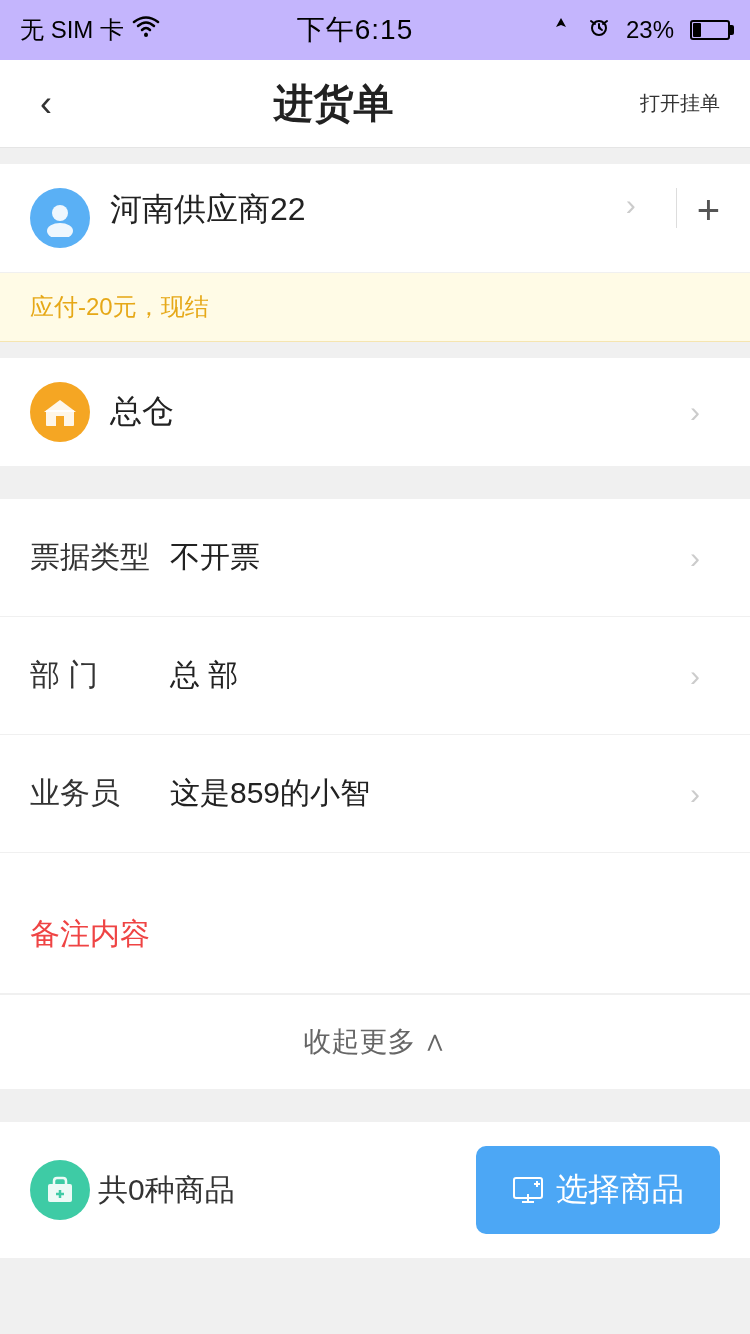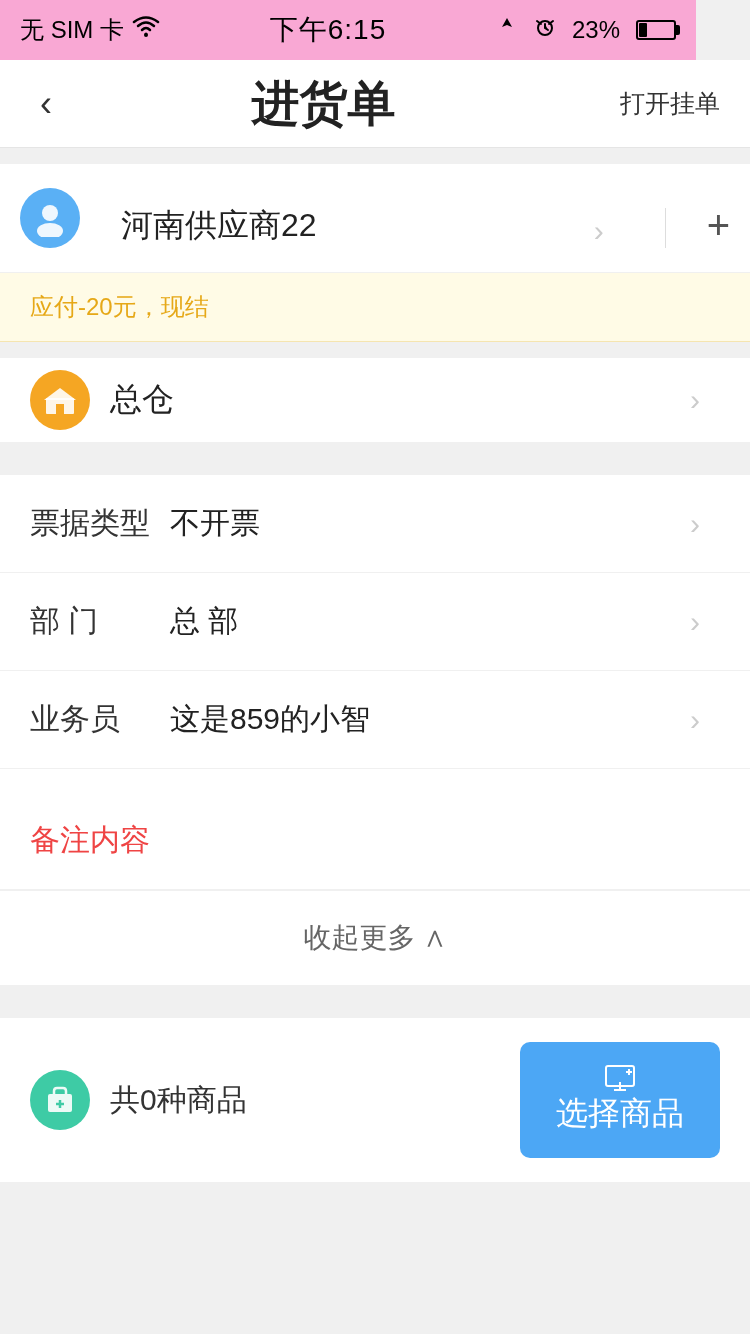--- a/index.html
+++ b/index.html
@@ -7,23 +7,23 @@
     body {
       width: 750px;
       min-height: 1334px;
       font-family: -apple-system, "PingFang SC", "Helvetica Neue", sans-serif;
       background: #f0f0f0;
       font-size: 28px;
     }
 
     
     .status-bar {
-      width: 696px;
+      width: 750px;
       height: 60px;
-      background: #f9a8d4;
+      background: #c4b5fd;
       display: flex;
       align-items: center;
       justify-content: space-between;
       padding: 0 20px;
       font-size: 24px;
       color: #000;
     }
     .status-left {
       display: flex;
       align-items: center;
@@ -81,51 +81,50 @@
       padding: 0 30px;
       border-bottom: 1px solid #e5e5e5;
     }
     .nav-back {
       font-size: 36px;
       color: #333;
       cursor: pointer;
       padding: 10px;
     }
     .nav-title {
-      font-size: 48px;
+      font-size: 40px;
       font-weight: 600;
       color: #222;
     }
     .nav-action {
-      font-size: 25px;
+      font-size: 20px;
       color: #333;
       margin-left: 35px;
     }
 
     
     .separator {
       width: 750px;
       height: 16px;
       background: #f0f0f0;
     }
 
     
     .card {
       background: #fff;
       margin-bottom: 0;
     }
 
     
     .supplier-row {
       display: flex;
-      align-items: flex-end;
-      padding: 24px 20px;
+      align-items: flex-start;
+      padding: 24px 30px;
       background: #fff;
       border-bottom: 1px solid #f0f0f0;
-      gap: 21px;
     }
     .supplier-avatar {
       width: 60px;
       height: 60px;
       border-radius: 50%;
       background: #5ab0f5;
       display: flex;
       align-items: center;
       justify-content: center;
       margin-right: 20px;
@@ -159,21 +158,21 @@
       padding: 18px 30px;
       font-size: 24px;
       color: #e6a817;
       border-bottom: 1px solid #f5e5b0;
     }
 
     
     .warehouse-row {
       display: flex;
       align-items: center;
-      padding: 12px 30px;
+      padding: 24px 30px;
       background: #fff;
       border-bottom: 1px solid #f0f0f0;
     }
     .warehouse-icon-wrap {
       width: 60px;
       height: 60px;
       border-radius: 50%;
       background: #f5a623;
       display: flex;
       align-items: center;
@@ -187,21 +186,21 @@
     }
 
     
     .form-section {
       background: #fff;
       margin-top: 16px;
     }
     .form-row {
       display: flex;
       align-items: center;
-      padding: 28px 30px;
+      padding: 38px 30px;
       border-bottom: 1px solid #f0f0f0;
       background: #fff;
       justify-content: center;
     }
     .form-label {
       font-size: 30px;
       color: #333;
       width: 140px;
       flex-shrink: 0;
     }
@@ -231,21 +230,21 @@
       display: flex;
       align-items: center;
       justify-content: space-between;
       padding: 24px 30px;
       margin-top: 16px;
       border-top: 1px solid #f0f0f0;
     }
     .product-count-wrap {
       display: flex;
       align-items: center;
-      gap: 20px;
+      gap: 8px;
     }
     .product-icon-wrap {
       width: 60px;
       height: 60px;
       border-radius: 50%;
       background: #3ecba5;
       display: flex;
       align-items: center;
       justify-content: center;
     }
@@ -255,22 +254,22 @@
     }
     .select-btn {
       background: #4ca7f5;
       color: #fff;
       border: none;
       border-radius: 10px;
       padding: 22px 36px;
       font-size: 32px;
       display: flex;
       align-items: center;
+      gap: 12px;
       cursor: pointer;
-      flex-direction: column;
     }
 
     
     .footer-grey {
       background: #f0f0f0;
       flex: 1;
       min-height: 300px;
     }
   </style>
 </head>

